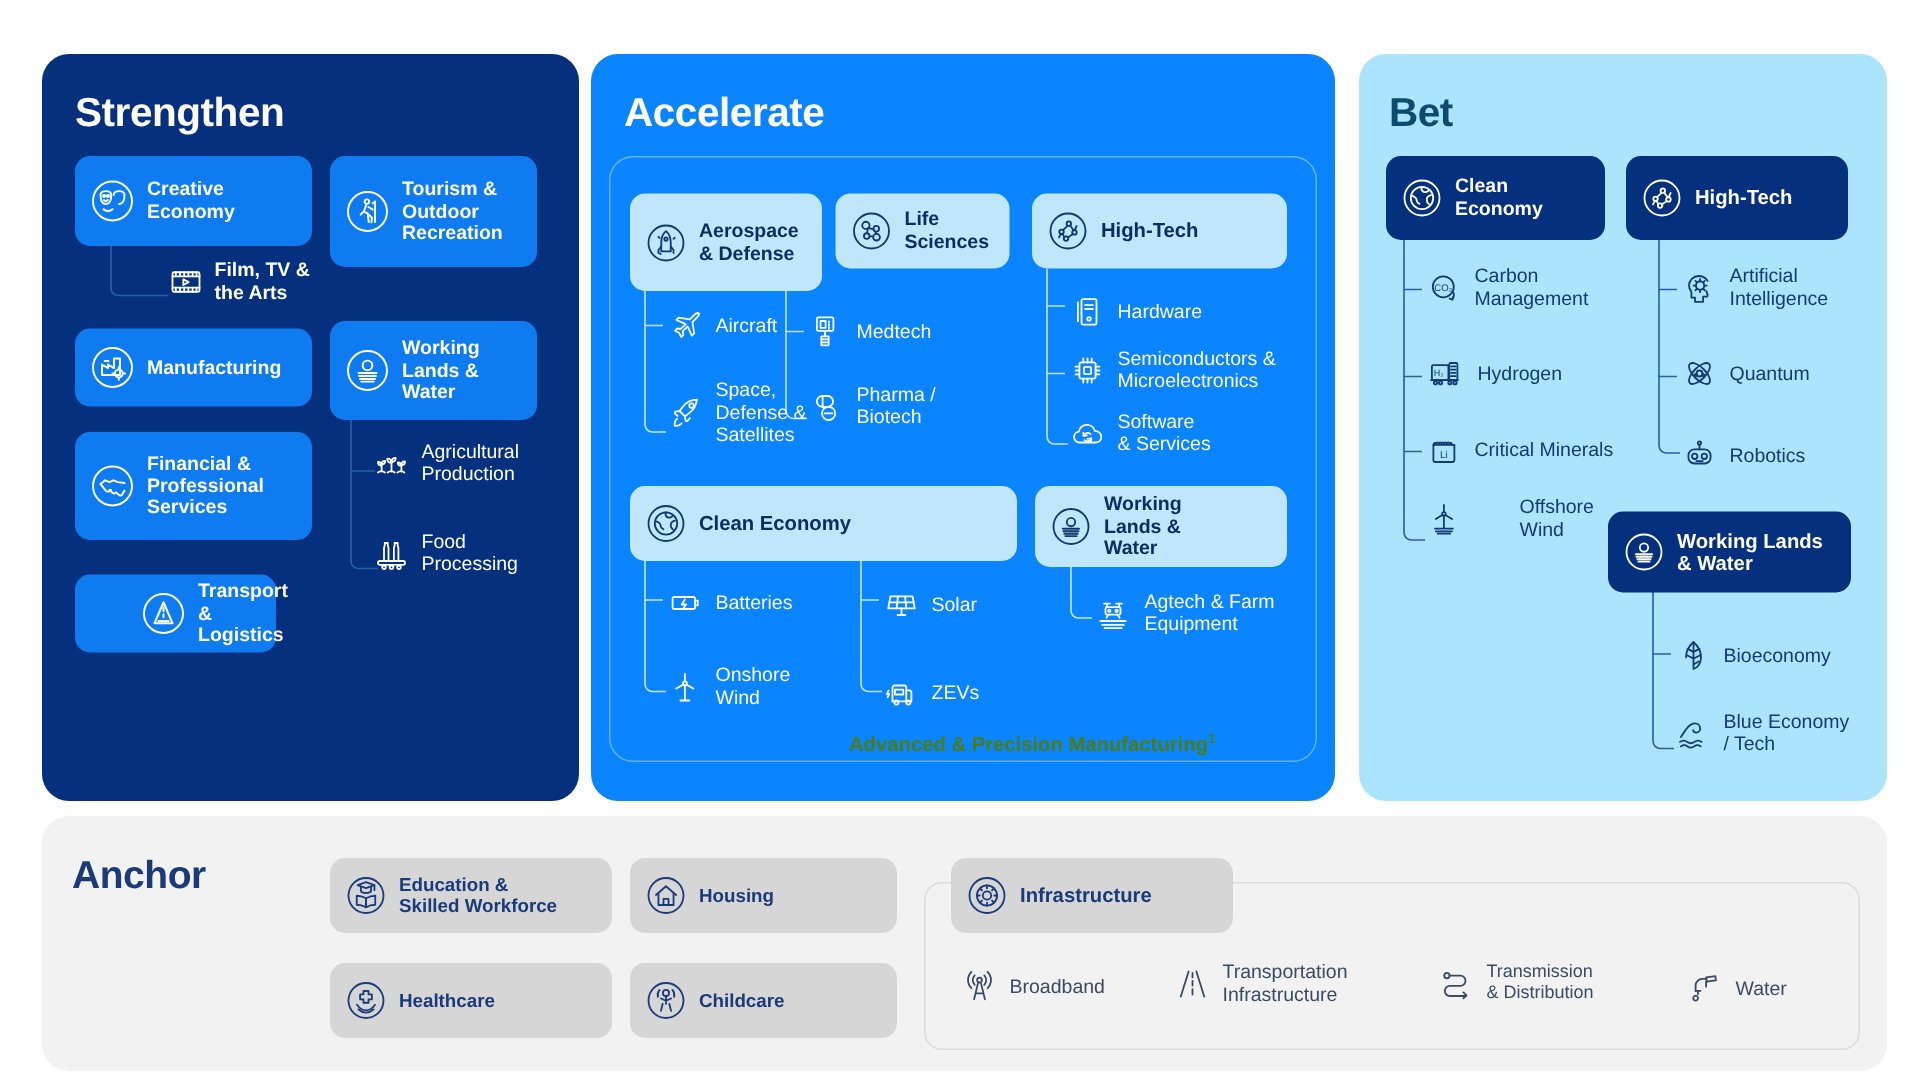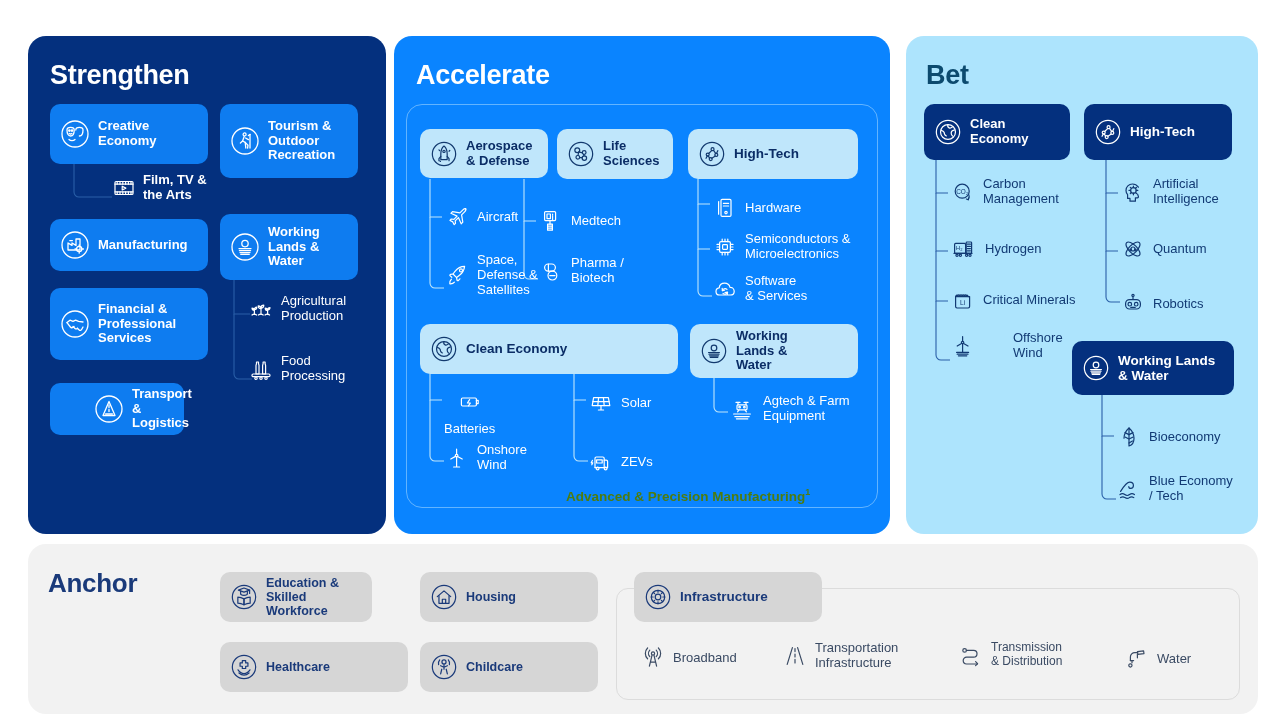--- a/index.html
+++ b/index.html
@@ -286,21 +286,21 @@
         <path d="M2 0 V26 H14"></path>
         <path d="M2 26 V82 a5 5 0 0 0 5 5 H16"></path>
       </svg>
   </div>
   <div class="conn c-lightblue" style="left:712px; top:358px; width:30px; height:44px;">
     <svg width="30" height="44">
         <path d="M2 0 V33 a5 5 0 0 0 5 5 H16"></path>
       </svg>
   </div>
 
-  <div class="card card-lightblue" style="left:420px; top:113px; width:128px; height:49px; font-size:13px;">
+  <div class="card card-lightblue" style="left:420px; top:113px; width:128px; height:65px; font-size:13px;">
     <span class="ic">
       <svg width="28" height="28" viewBox="0 0 30 30">
           <circle cx="15" cy="15" r="12.5"></circle>
           <path d="M15 6.5c2.4 2 3.4 5 3.4 8.2V21h-6.8v-6.3c0-3.2 1-6.2 3.4-8.2z"></path>
           <circle cx="15" cy="12.2" r="1.2"></circle>
           <path d="M11.6 17.6l-2 2.4v2.2M18.4 17.6l2 2.4v2.2"></path>
           <path d="M9.6 10.6l.8.8M21.2 11.2l-.8.8M10.6 22.4l.6.6"></path>
         </svg>
     </span>
     <span class="lbl">Aerospace
@@ -443,21 +443,21 @@
       <svg width="26" height="26" viewBox="0 0 26 26">
           <path d="M7.6 19c-2 0-3.6-1.6-3.6-3.6 0-1.8 1.4-3.4 3.2-3.6.4-2.6 2.6-4.6 5.4-4.6 2.6 0 4.8 1.8 5.4 4.2h.4c2.2 0 3.8 1.8 3.8 4s-1.8 3.6-4 3.6z"></path>
           <path d="M10.4 14.6a2.8 2.8 0 0 1 4.6-1.2M15.6 16.2a2.8 2.8 0 0 1-4.6 1.2"></path>
           <path d="M10.2 12.4l.2 2.2 2.2-.4M15.4 18.4l-.2-2.2-2.2.4"></path>
         </svg>
     </span>
     <span>Software
 &amp; Services</span>
   </div>
 
-  <div class="leaf leaf-on-blue" style="left:444px; top:373px; font-size:13px;flex-direction:column;">
+  <div class="leaf leaf-on-blue" style="left:444px; top:373px; font-size:13px;">
     <span class="ic">
       <svg width="26" height="26" viewBox="0 0 26 26">
           <rect x="4.4" y="9" width="15" height="8" rx="1.2"></rect>
           <path d="M19.4 11.4h1.8v3.2h-1.8"></path>
           <path d="M12.6 10.6l-2.2 3.4h3l-2 2.8"></path>
         </svg>
     </span>
     <span>Batteries</span>
   </div>
 
@@ -692,21 +692,21 @@
         </svg>
     </span>
     <span>Blue Economy
 / Tech</span>
   </div>
 
   <div class="panel" id="panel-anchor"></div>
   <div id="infra-frame"></div>
   <div class="panel-title" id="title-anchor">Anchor</div>
 
-  <div class="card card-grey" style="left:220px; top:556px; width:152px; height:50px; font-size:12.5px;">
+  <div class="card card-grey" style="left:220px; top:556px; width:188px; height:50px; font-size:12.5px;">
     <span class="ic">
       <svg width="28" height="28" viewBox="0 0 30 30">
           <circle cx="15" cy="15" r="12.5"></circle>
           <path d="M9 7.6l6-2.2 6 2.2-6 2.2z"></path>
           <path d="M11.4 8.8v2.8c0 .8 1.6 1.6 3.6 1.6s3.6-.8 3.6-1.6V8.8"></path>
           <path d="M21 7.6v3.6"></path>
           <path d="M8.4 15.2c2 0 4.4.6 6.6 1.8v6.4c-2.2-1.2-4.6-1.8-6.6-1.8z"></path>
           <path d="M21.6 15.2c-2 0-4.4.6-6.6 1.8v6.4c2.2-1.2 4.6-1.8 6.6-1.8z"></path>
         </svg>
     </span>

